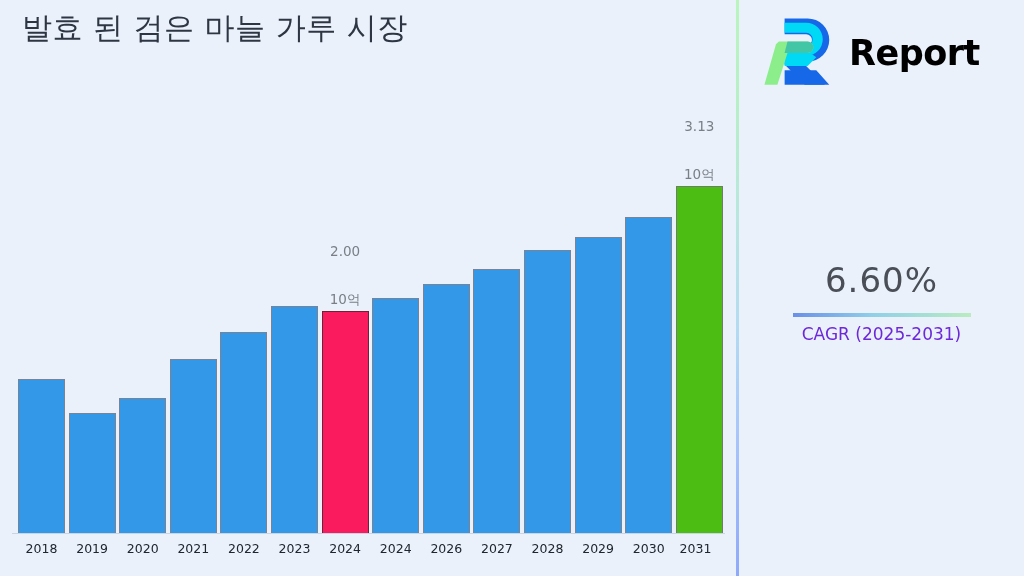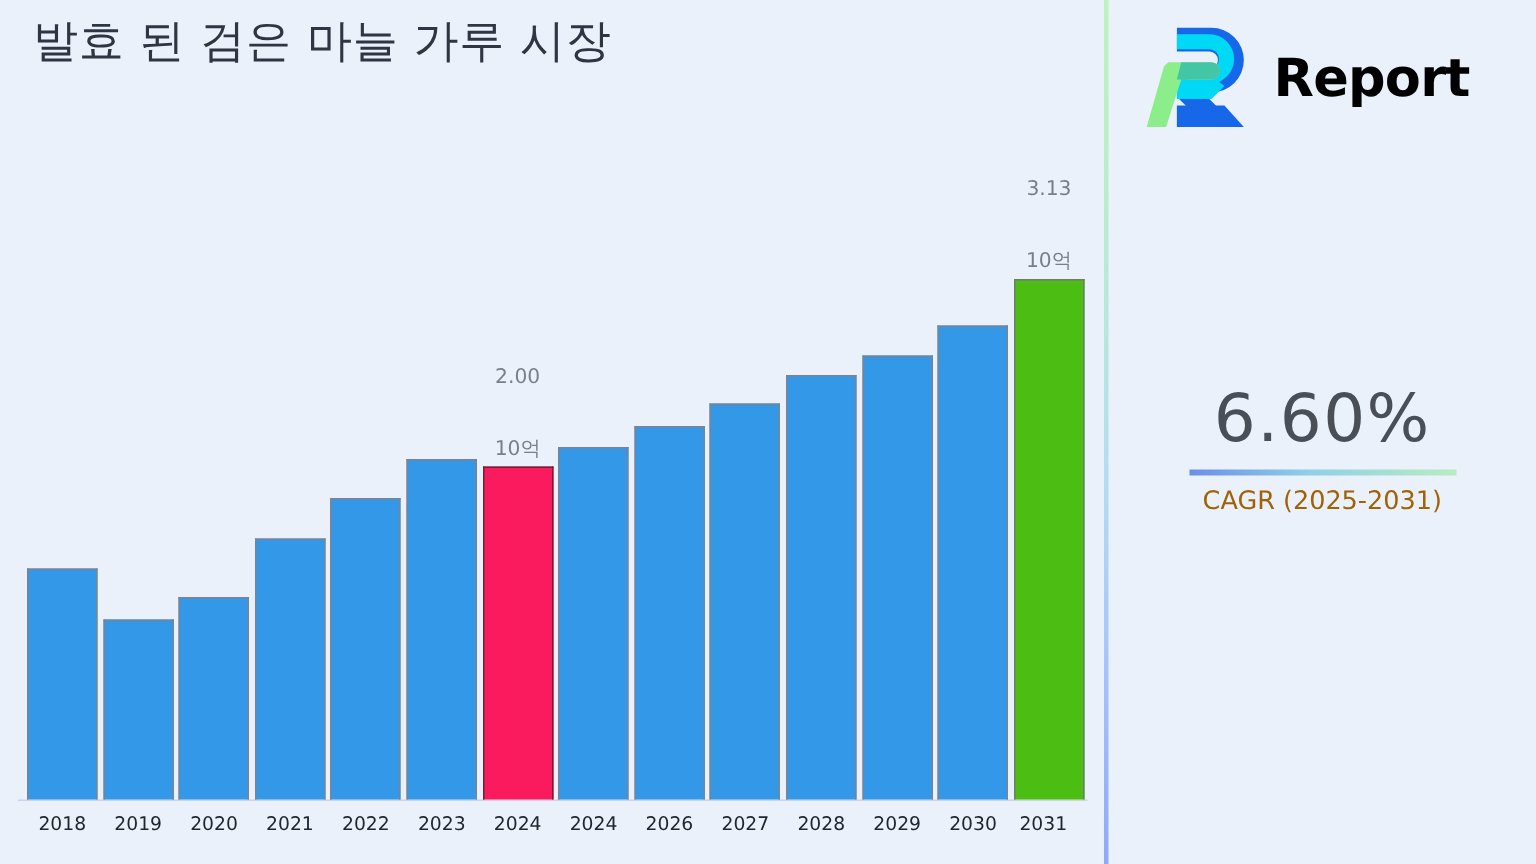--- a/index.html
+++ b/index.html
@@ -61,29 +61,29 @@
   .logo-text{
     font-size:35px;line-height:35px;font-weight:bold;
     color:#000000;letter-spacing:-0.5px;
   }
   .logo-text span{display:block;}
 
   .cagr-block{
     position:absolute;left:0;top:255px;width:285px;text-align:center;
   }
   .cagr-value{
-    font-size:44px;line-height:50px;color:#4a4f57;font-weight:400;
+    font-size:34px;line-height:50px;color:#4a4f57;font-weight:400;
     letter-spacing:1px;
   }
   .cagr-rule{
     width:178px;height:4px;margin:8px auto 6px auto;
     background:linear-gradient(to right,#6a8fe8 0%,#8fd0e8 45%,#b9ecc0 100%);
   }
   .cagr-label{
-    font-size:17px;line-height:22px;color:#a16207;
+    font-size:17px;line-height:22px;color:#6d28d9;
   }
 </style>
 </head>
 <body>
 
 <div id="root">
 
   <div class="chart-panel">
 
     <div class="chart-title">발효 된 검은 마늘 가루 시장</div>

